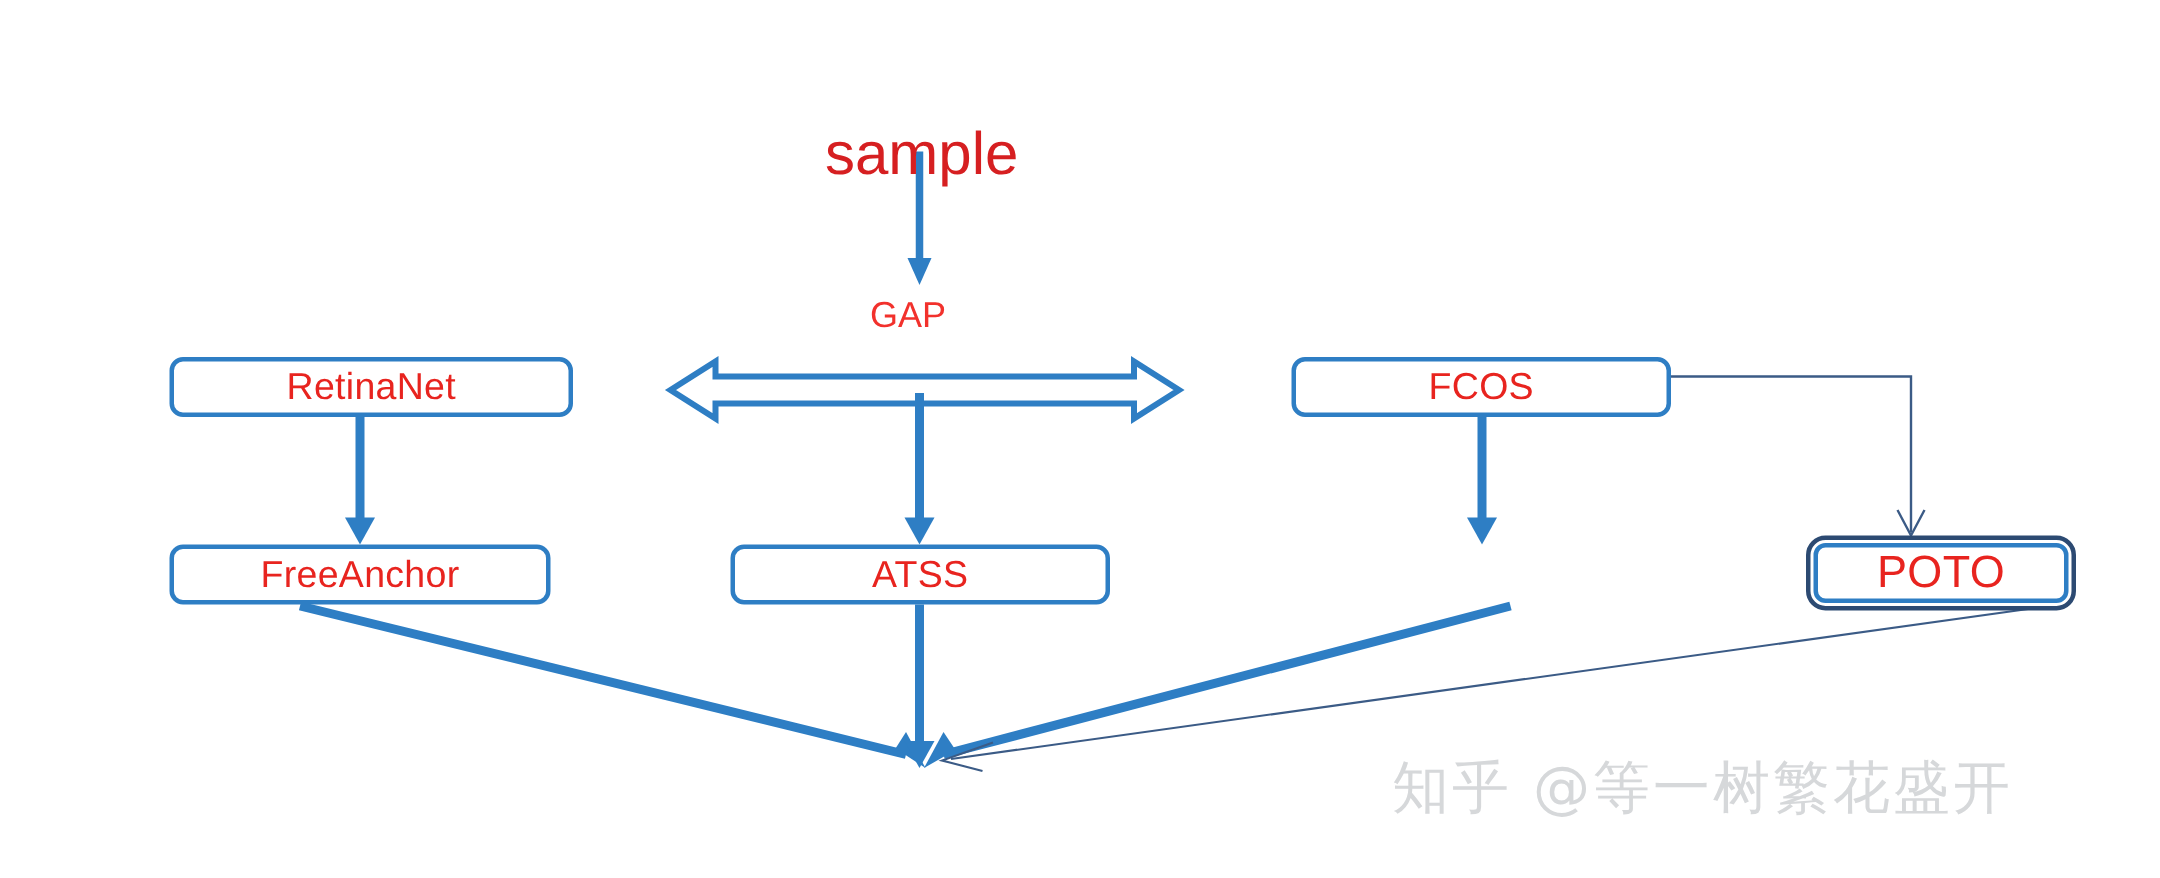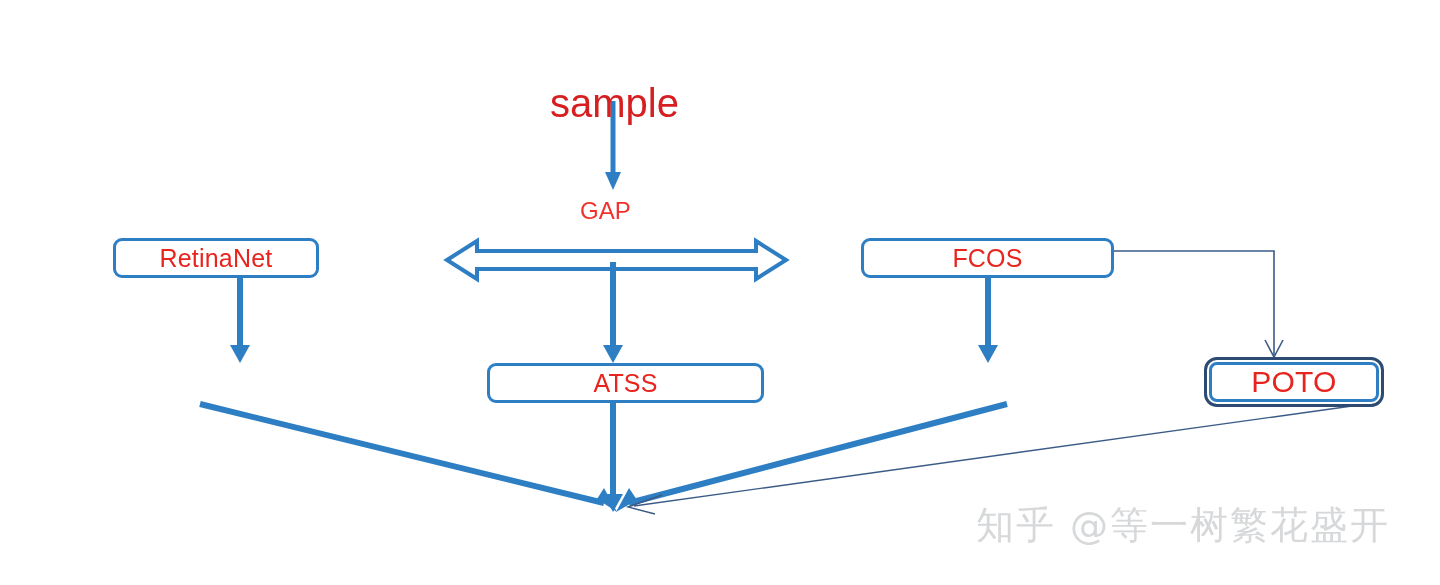--- a/index.html
+++ b/index.html
@@ -69,21 +69,20 @@
   #watermark {
     position: absolute;
     left: 928px;
     top: 500px;
     font-size: 38px;
     color: #d6d8da;
     letter-spacing: 2px;
     white-space: nowrap;
     z-index: 2;
     font-family: "DejaVu Sans", sans-serif;
-    margin-left: 48px;
   }
 </style>
 </head>
 <body>
 
 <div id="canvas">
 
   <svg id="edges" viewBox="0 0 1440 585" xmlns="http://www.w3.org/2000/svg">
 
     <g>
@@ -133,24 +132,25 @@
     <g>
       <line x1="1352" y1="406" x2="634" y2="506" stroke="#3b5b86" stroke-width="1.4"></line>
       <path d="M 662,495 L 628,507 L 655,514" fill="none" stroke="#3b5b86" stroke-width="1.4"></path>
     </g>
   </svg>
 
   <div class="plain-label" id="label-sample">sample</div>
 
   <div class="plain-label" id="label-gap">GAP</div>
 
-  <div class="node" id="node-retinanet" style="left:113px; top:238px; width:206px; height:40px;">RetinaNet</div>
+  <div class="node" id="node-retinanet" style="left:113px; top:238px; width:269px; height:40px;">RetinaNet</div>
 
+  <div class="node" id="node-freeanchor" style="left:113px; top:363px; width:254px; height:40px;">FreeAnchor</div>
 
-  <div class="node" id="node-atss" style="left:487px; top:363px; width:277px; height:40px;">ATSS</div>
+  <div class="node" id="node-atss" style="left:487px; top:363px; width:253px; height:40px;">ATSS</div>
 
   <div class="node" id="node-fcos" style="left:861px; top:238px; width:253px; height:40px;">FCOS</div>
 
 
   <div class="node emphasis" id="node-poto" style="left:1209px; top:362px; width:170px; height:40px;">POTO</div>
 
 
   <div id="watermark">知乎 @等一树繁花盛开</div>
 
 </div>

